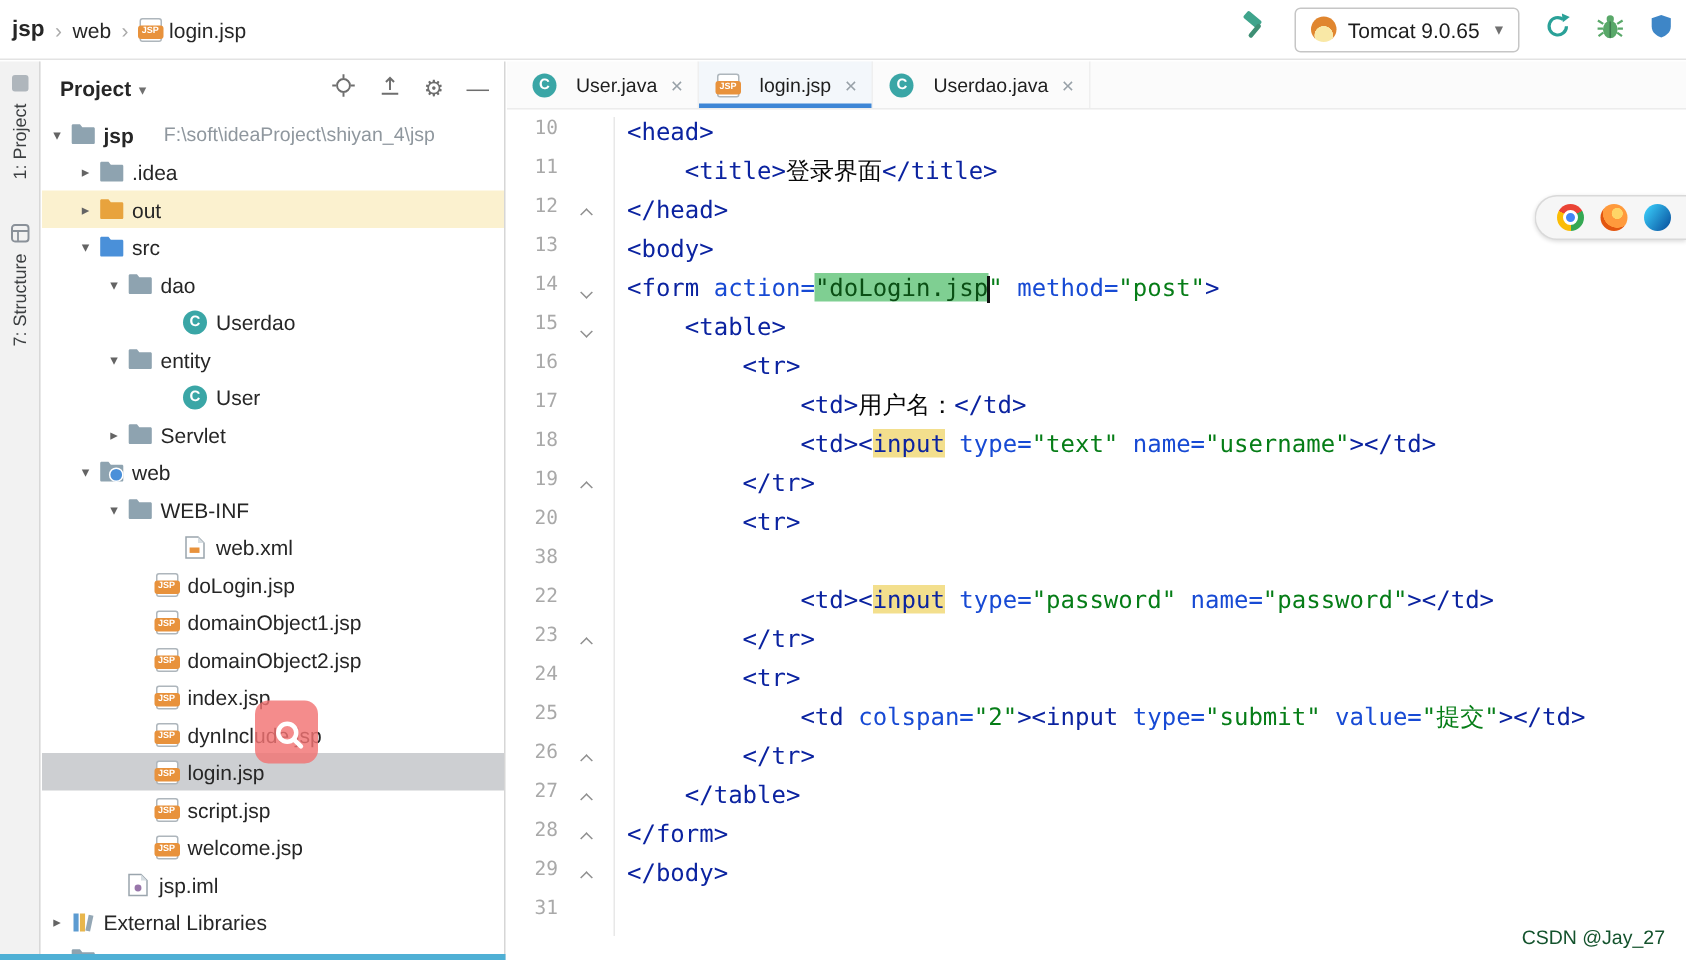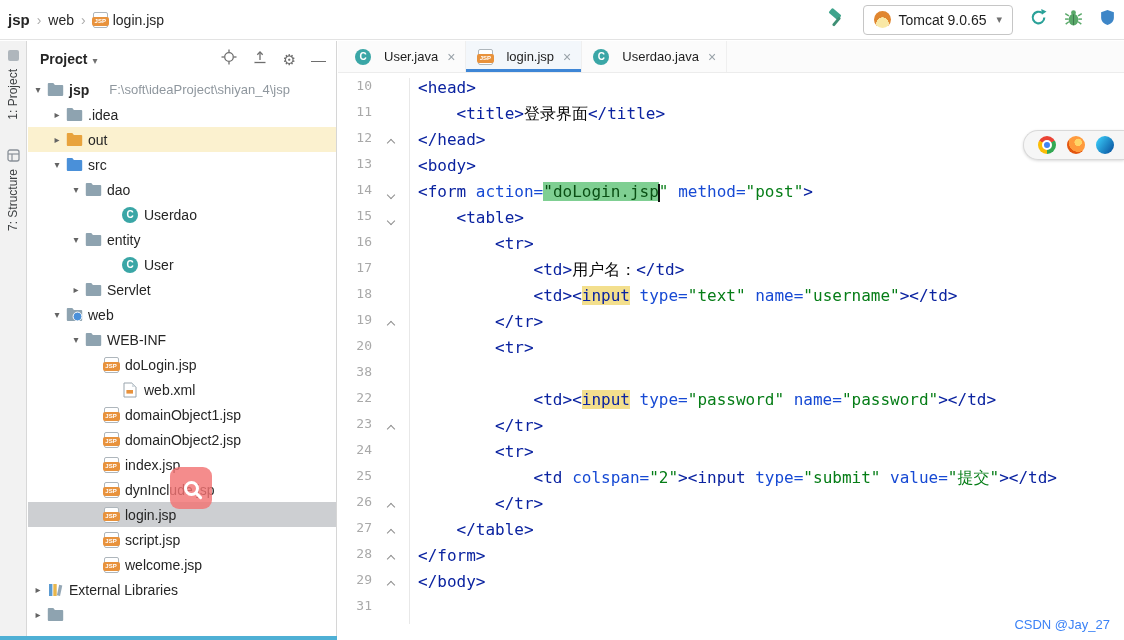--- a/index.html
+++ b/index.html
@@ -92,21 +92,21 @@
   .browser-bar { position:absolute; top:89px; right:0; height:30px; background:#F6F6F6;
                  border:1px solid #D9D9D9; border-right:none; border-radius:15px 0 0 15px;
                  display:flex; align-items:center; gap:11px; padding:0 10px 0 14px;
                  box-shadow:0 1px 3px rgba(0,0,0,.15); }
   .bicon { width:18px; height:18px; border-radius:50%; position:relative; flex:none; }
   .ic-chrome { background:conic-gradient(from -60deg, #EA4335 0 120deg, #34A853 120deg 240deg, #FBBC05 240deg 360deg); }
   .ic-chrome .core { position:absolute; inset:4px; border-radius:50%; background:#4285F4; border:2px solid #fff; }
   .ic-firefox { background:radial-gradient(circle at 62% 35%, #FFD567 0 22%, #FF9A3C 24% 58%, #E3560F 60% 100%); }
   .ic-edge { background:linear-gradient(125deg, #35C1F1 15%, #0C59A4 90%); }
 
-  .watermark { position:absolute; right:14px; bottom:8px; font-size:13px; color:#3b82f6; }
+  .watermark { position:absolute; right:14px; bottom:8px; font-size:13px; color:#14532d; }
 
   
   .magnifier { position:absolute; left:170px; top:467px; width:42px; height:42px;
                background:rgba(242,115,115,.82); border-radius:9px; z-index:9;
                display:flex; align-items:center; justify-content:center; }
   .mag-glass { width:15px; height:15px; border:3px solid #fff; border-radius:50%; position:relative; }
   .mag-glass::after { content:""; position:absolute; width:3px; height:9px; background:#fff;
                       right:-4px; bottom:-7px; transform:rotate(-45deg); border-radius:2px; }
 </style>
 </head>
@@ -309,46 +309,46 @@
         <span class="indent" style="width:40px"></span>
         <span class="arrow">▾</span>
         <span class="ticon">
           <svg width="17" height="15" viewBox="0 0 17 15">
             <path d="M.8 1.8c0-.5.4-.9.9-.9h4.6l1.6 2h7.4c.5 0 .9.4.9.9v9.3c0 .5-.4.9-.9.9H1.7c-.5 0-.9-.4-.9-.9z" fill="#8EA3B0"></path>
           </svg>
         </span>
         <span class="tlabel">WEB-INF</span>
       </div>
       <div class="tree-row">
-        <span class="indent" style="width:74px"></span>
-        <span class="ticon">
-          <span class="ic-jsp">
-            <span class="band">JSP</span>
-          </span>
-        </span>
-        <span class="tlabel">doLogin.jsp</span>
-      </div>
-      <div class="tree-row">
         <span class="indent" style="width:93px"></span>
         <span class="ticon">
           <svg width="14" height="16" viewBox="0 0 14 16">
             <path d="M1 1h8l4 4v10H1z" fill="#FFF" stroke="#9AA5AD"></path>
             <path d="M9 1l4 4H9z" fill="#D6DDE2"></path>
             <rect x="3.4" y="8" width="6.6" height="3.6" fill="#E8923C"></rect>
           </svg>
         </span>
         <span class="tlabel">web.xml</span>
       </div>
       <div class="tree-row">
         <span class="indent" style="width:74px"></span>
         <span class="ticon">
           <span class="ic-jsp">
             <span class="band">JSP</span>
           </span>
         </span>
+        <span class="tlabel">doLogin.jsp</span>
+      </div>
+      <div class="tree-row">
+        <span class="indent" style="width:74px"></span>
+        <span class="ticon">
+          <span class="ic-jsp">
+            <span class="band">JSP</span>
+          </span>
+        </span>
         <span class="tlabel">domainObject1.jsp</span>
       </div>
       <div class="tree-row">
         <span class="indent" style="width:74px"></span>
         <span class="ticon">
           <span class="ic-jsp">
             <span class="band">JSP</span>
           </span>
         </span>
         <span class="tlabel">domainObject2.jsp</span>
@@ -390,20 +390,31 @@
         <span class="tlabel">script.jsp</span>
       </div>
       <div class="tree-row">
         <span class="indent" style="width:74px"></span>
         <span class="ticon">
           <span class="ic-jsp">
             <span class="band">JSP</span>
           </span>
         </span>
         <span class="tlabel">welcome.jsp</span>
+      </div>
+      <div class="tree-row">
+        <span class="indent" style="width:55px"></span>
+        <span class="ticon">
+          <svg width="14" height="16" viewBox="0 0 14 16">
+            <path d="M1 1h8l4 4v10H1z" fill="#FFF" stroke="#9AA5AD"></path>
+            <path d="M9 1l4 4H9z" fill="#D6DDE2"></path>
+            <circle cx="7" cy="10" r="2.3" fill="#9876AA"></circle>
+          </svg>
+        </span>
+        <span class="tlabel">jsp.iml</span>
       </div>
       <div class="tree-row">
         <span class="indent" style="width:2px"></span>
         <span class="arrow">▸</span>
         <span class="ticon">
           <svg width="16" height="16" viewBox="0 0 16 16">
             <rect x="2" y="2" width="3.4" height="12" fill="#5C9BD1"></rect>
             <rect x="6.3" y="2" width="3.4" height="12" fill="#E8B64C"></rect>
             <rect x="11" y="3" width="3.2" height="10.8" fill="#94A7B5" transform="rotate(12 12.6 8.4)"></rect>
           </svg>

